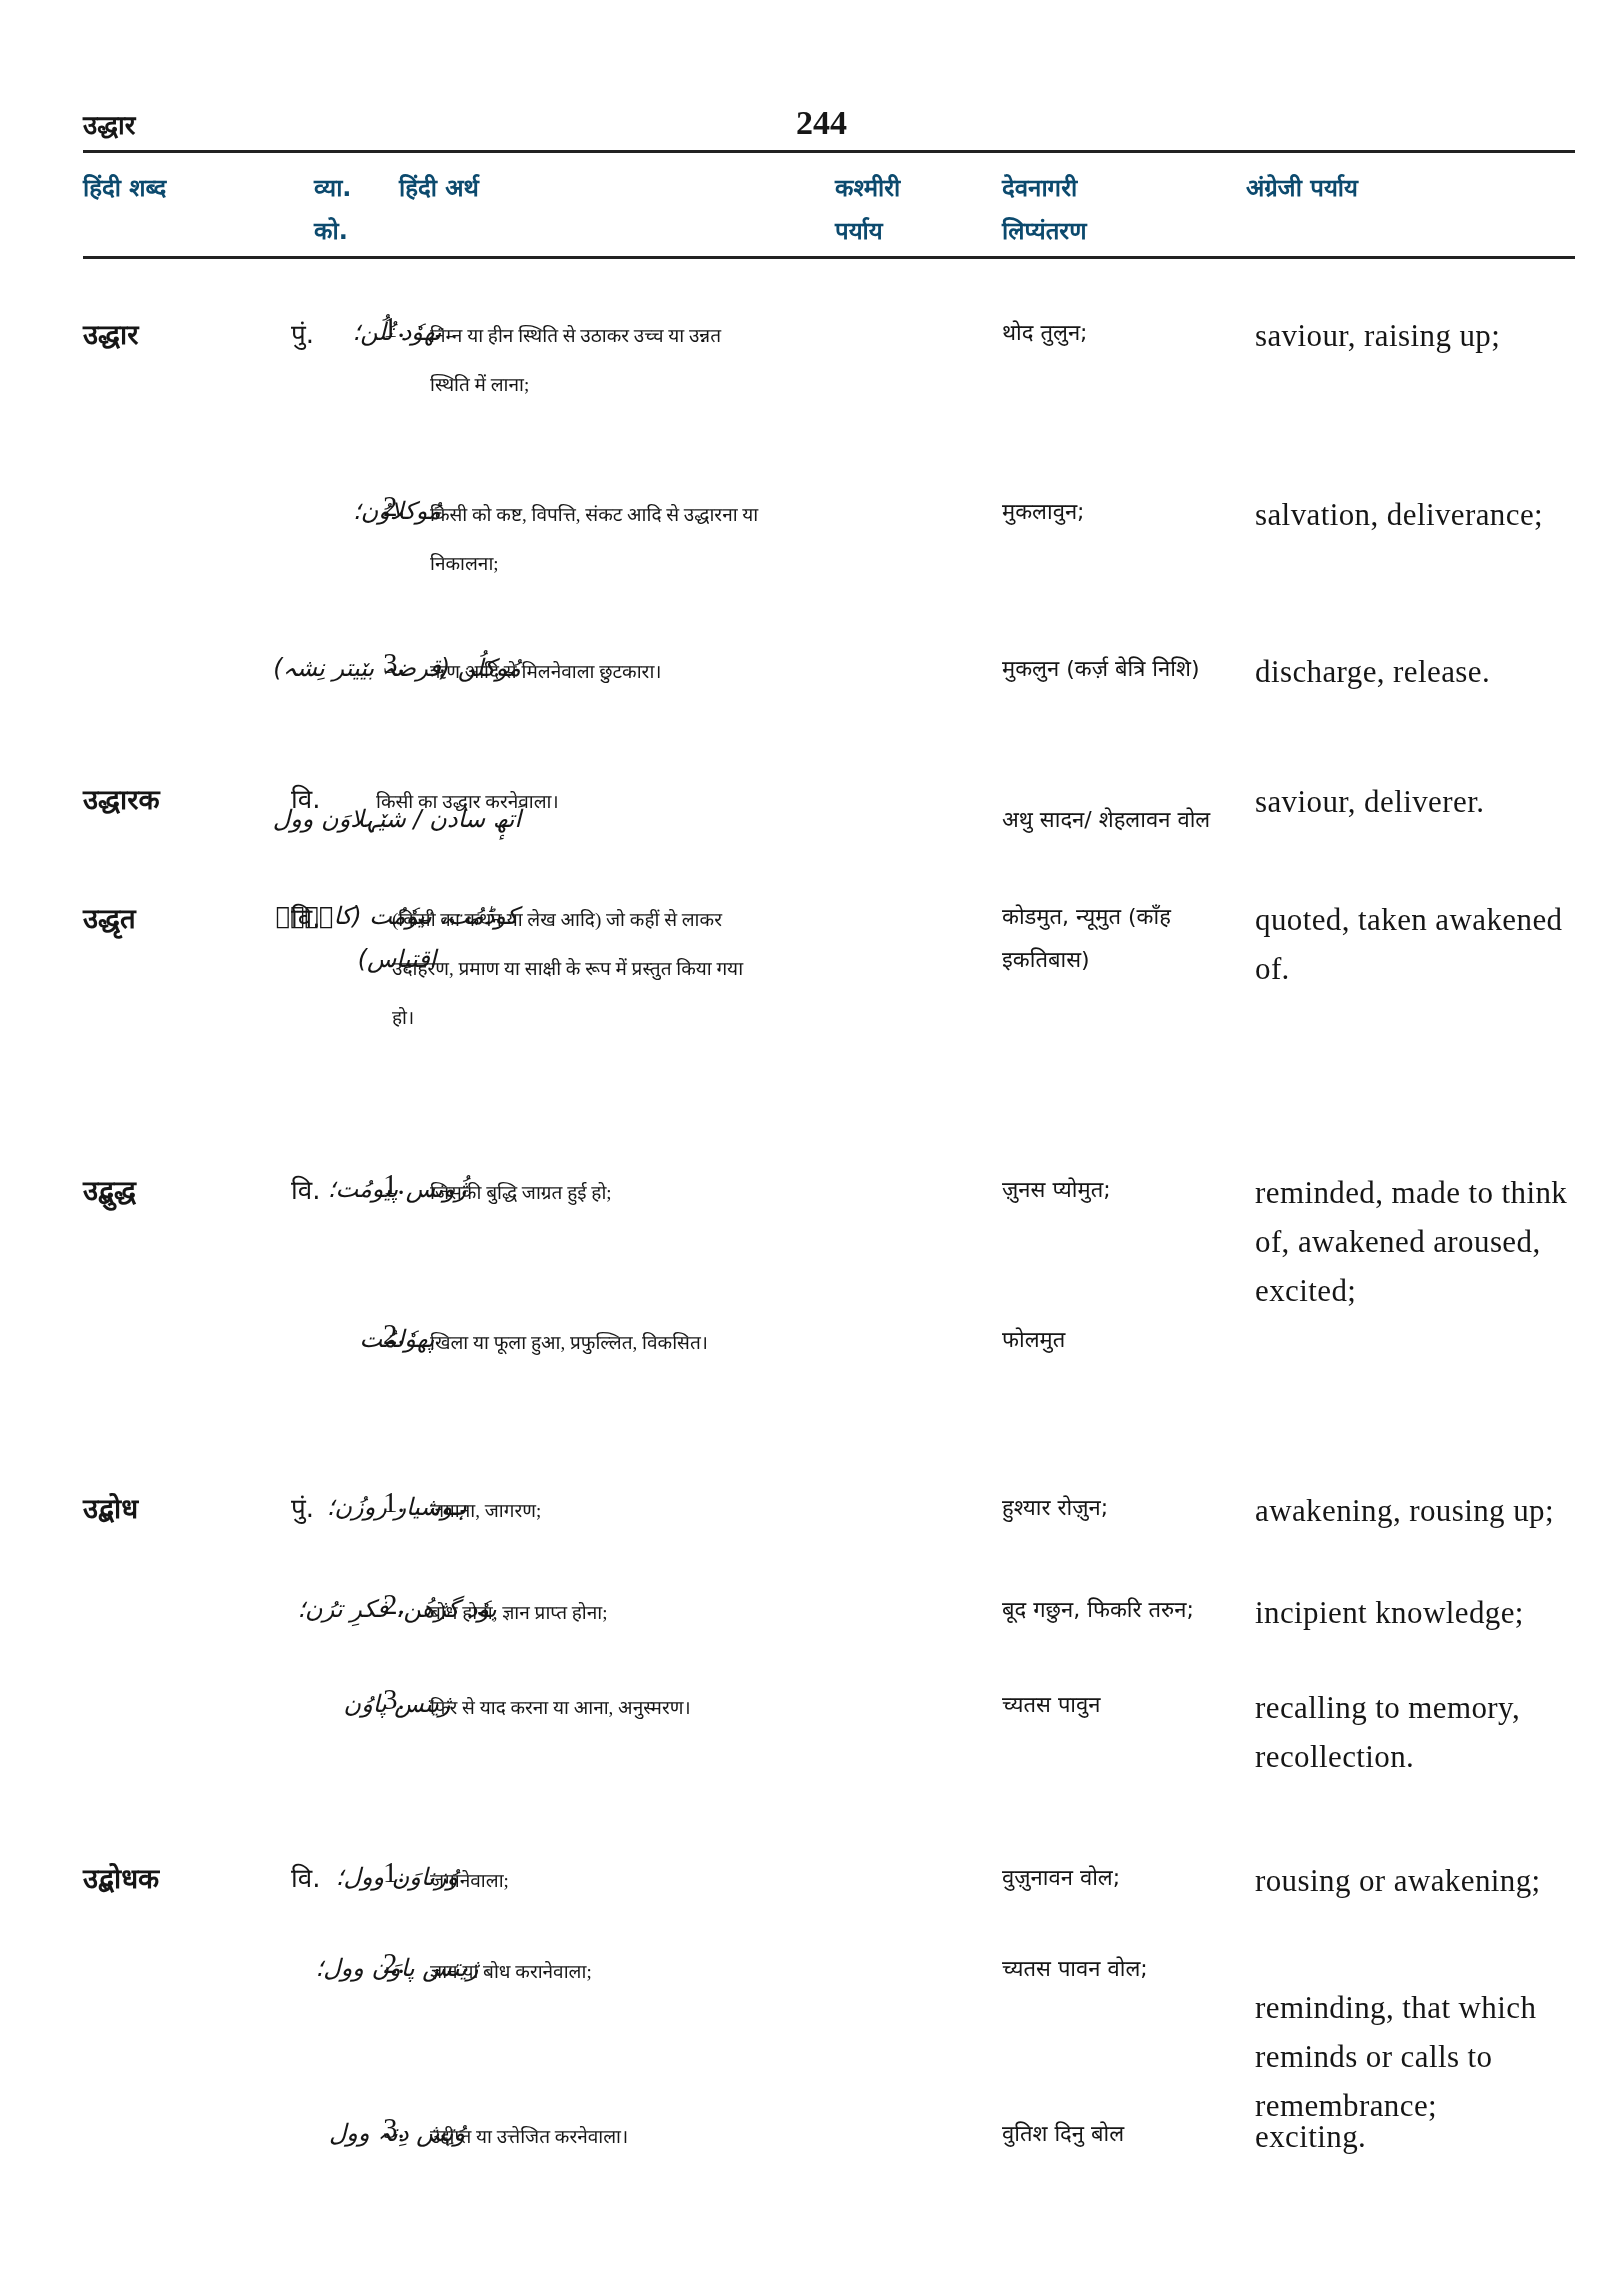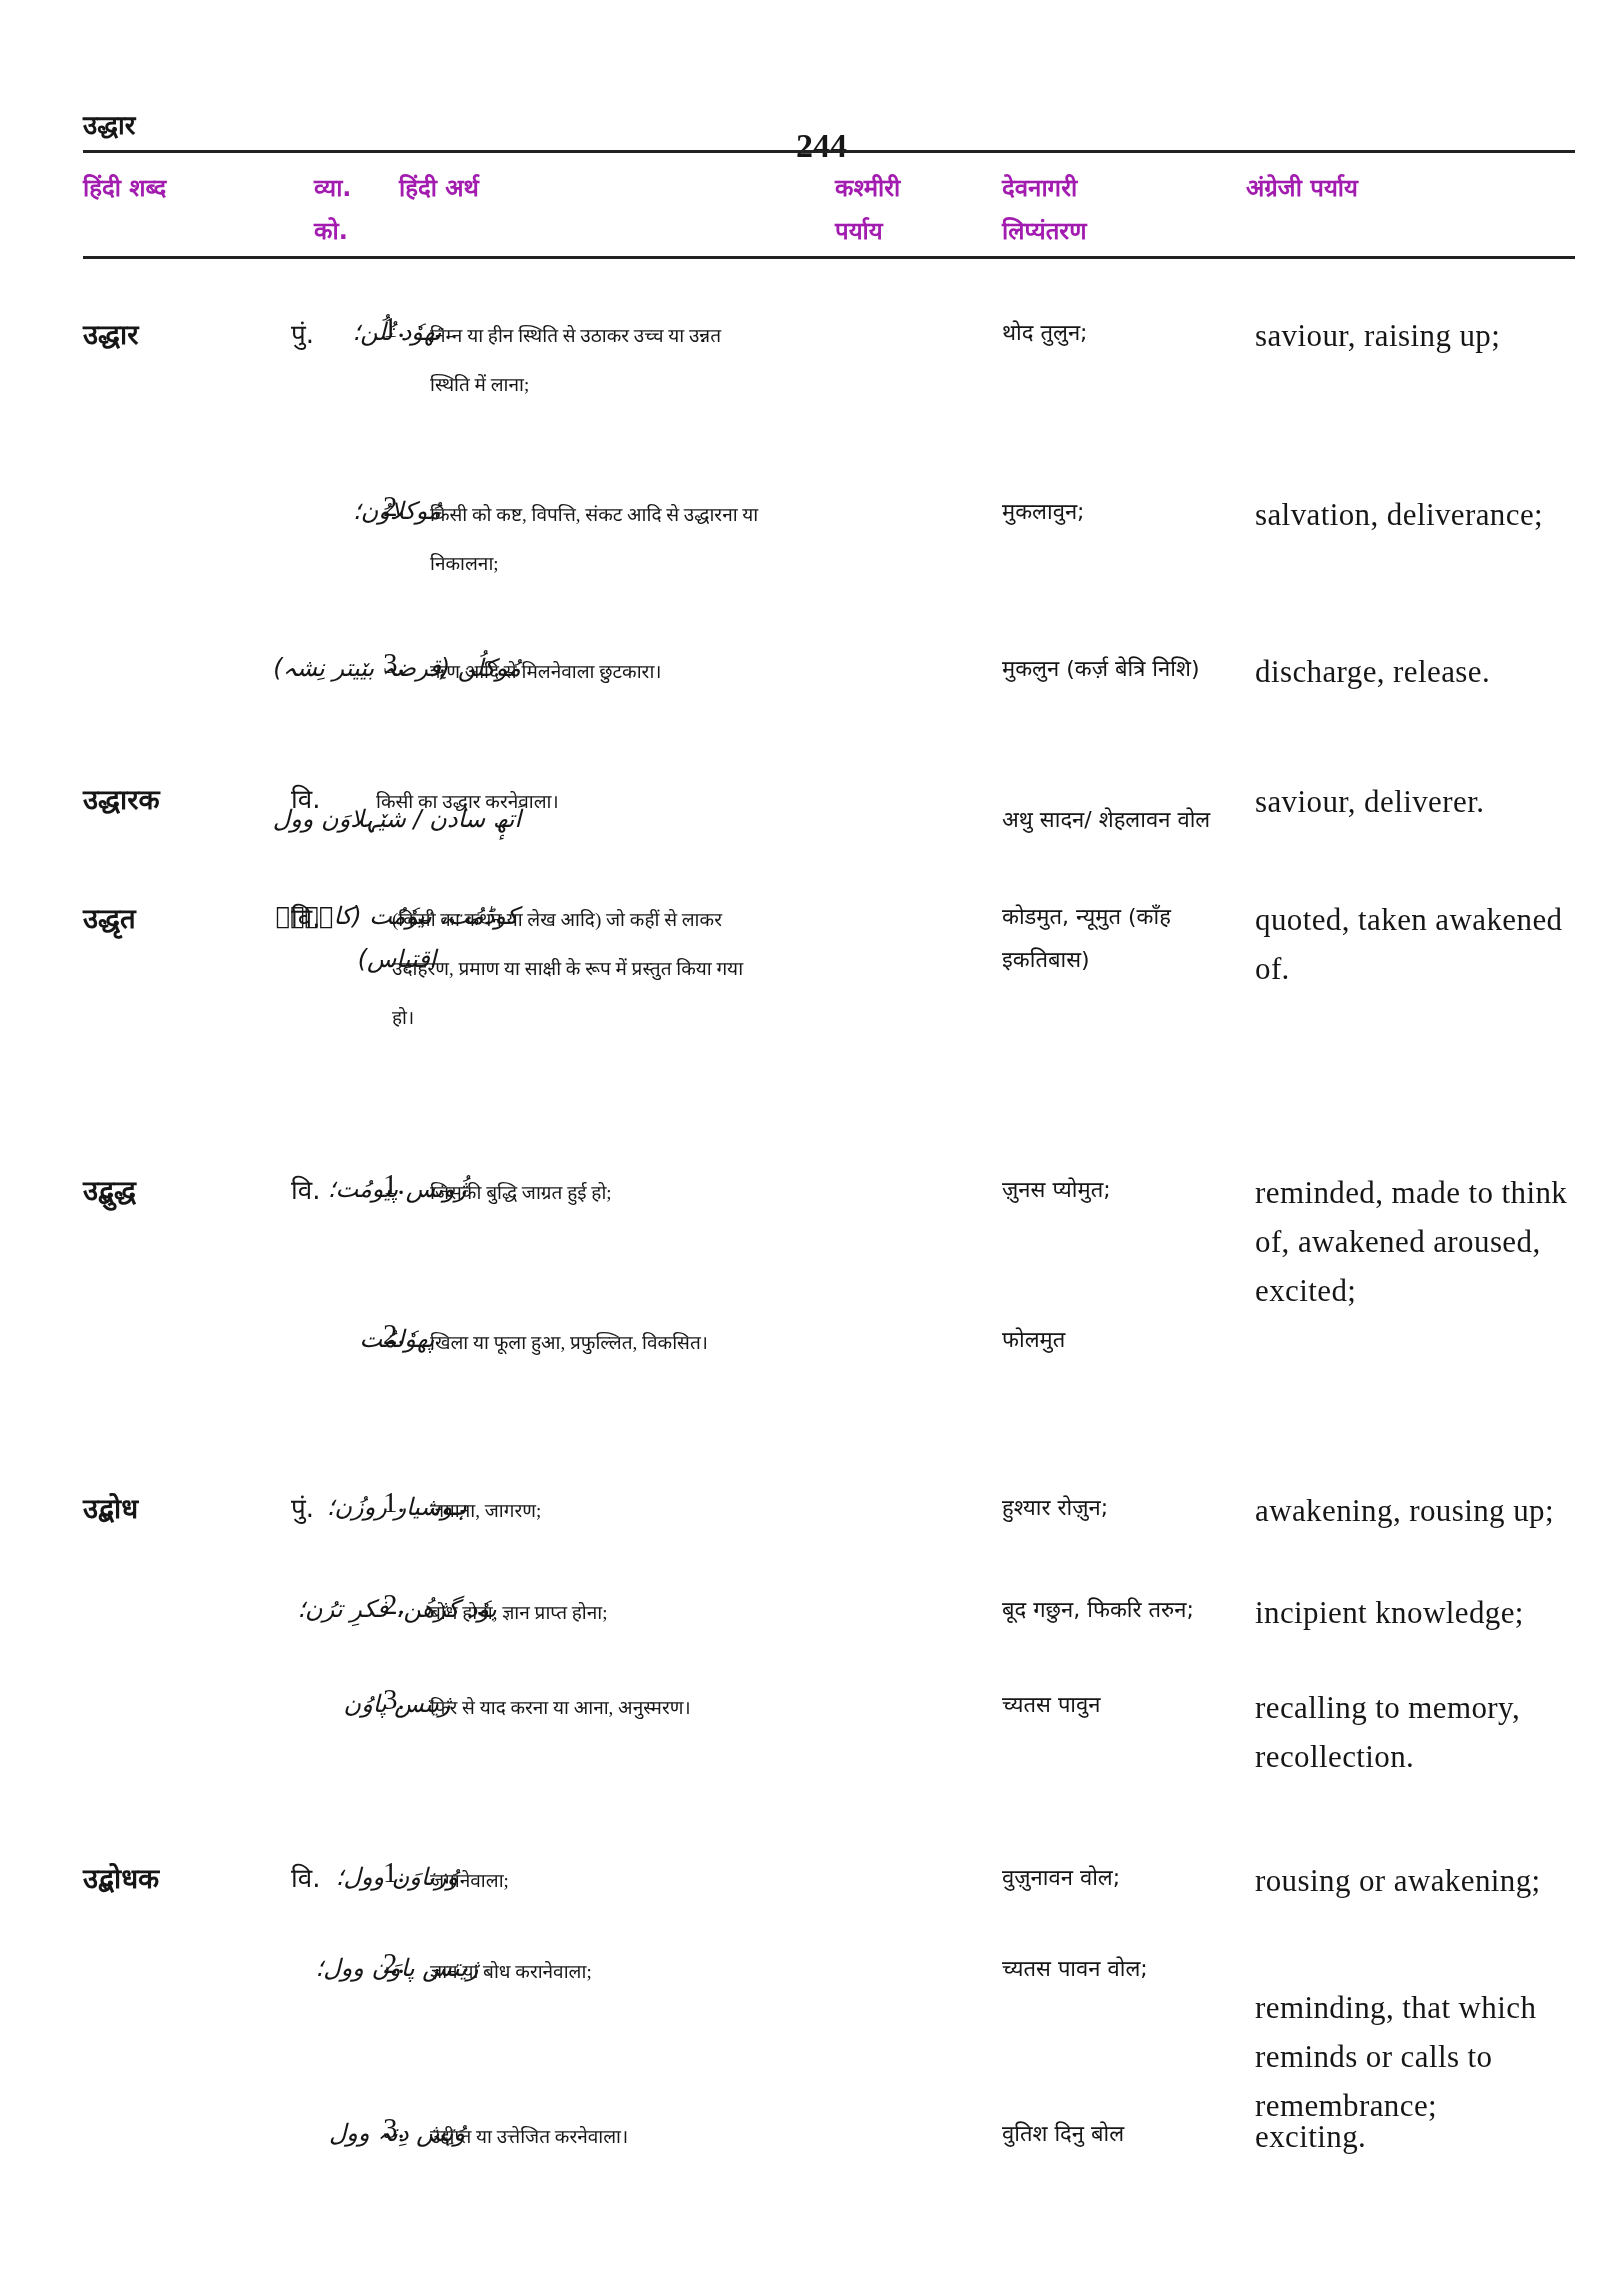--- a/index.html
+++ b/index.html
@@ -8,29 +8,29 @@
     font-family: "DejaVu Serif", "Liberation Serif", serif;
     color: #161616;
   }
   .page { position: absolute; left: 0; top: 0; width: 1623px; height: 2295px; padding-left: 26px; }
   .running-head {
     position: absolute; left: 83px; top: 106px;
     font-family: "DejaVu Sans", sans-serif; font-size: 26px; font-weight: bold;
   }
   .page-number {
     position: absolute; left: 796px; top: 104px;
-    font-family: "Liberation Serif", serif; font-size: 34px; font-weight: bold; margin-top: 23px;
+    font-family: "Liberation Serif", serif; font-size: 34px; font-weight: bold;
   }
   .rule { position: absolute; left: 83px; width: 1492px; height: 3.1px; background: #222; }
   .rule.top { top: 150px; }
   .rule.bottom { top: 256px; }
   .col-head {
     position: absolute; top: 167px;
     font-family: "DejaVu Sans", sans-serif; font-size: 24px; font-weight: bold;
-    line-height: 43px; color: #a21caf;
+    line-height: 43px; color: #0c4a6e;
   }
   .entry { position: absolute; left: 0; width: 1623px; }
   .headword {
     position: absolute; left: 83px;
     font-family: "DejaVu Sans", sans-serif; font-size: 27.5px; font-weight: bold;
   }
   .pos {
     position: absolute; left: 291px;
     font-family: "DejaVu Sans", sans-serif; font-size: 26px;
   }

